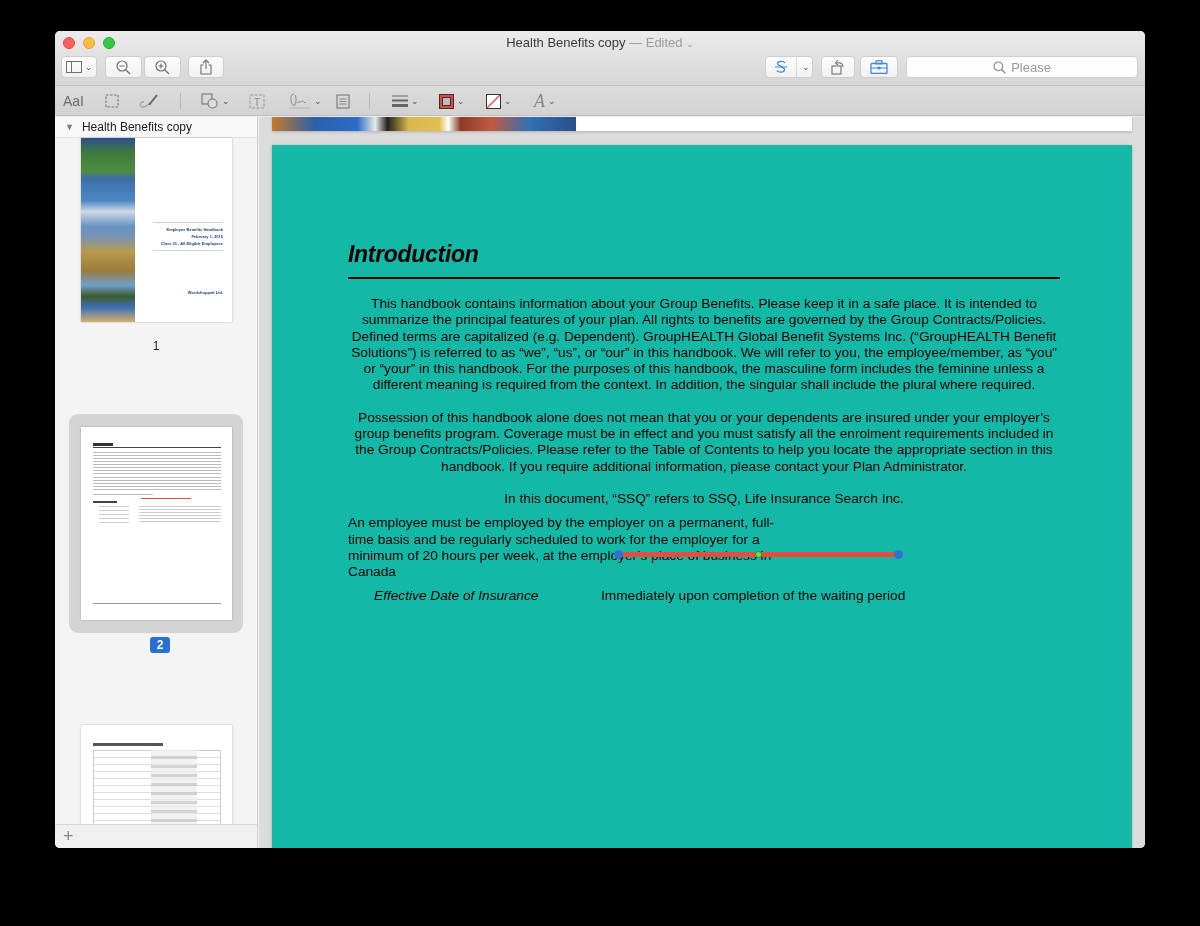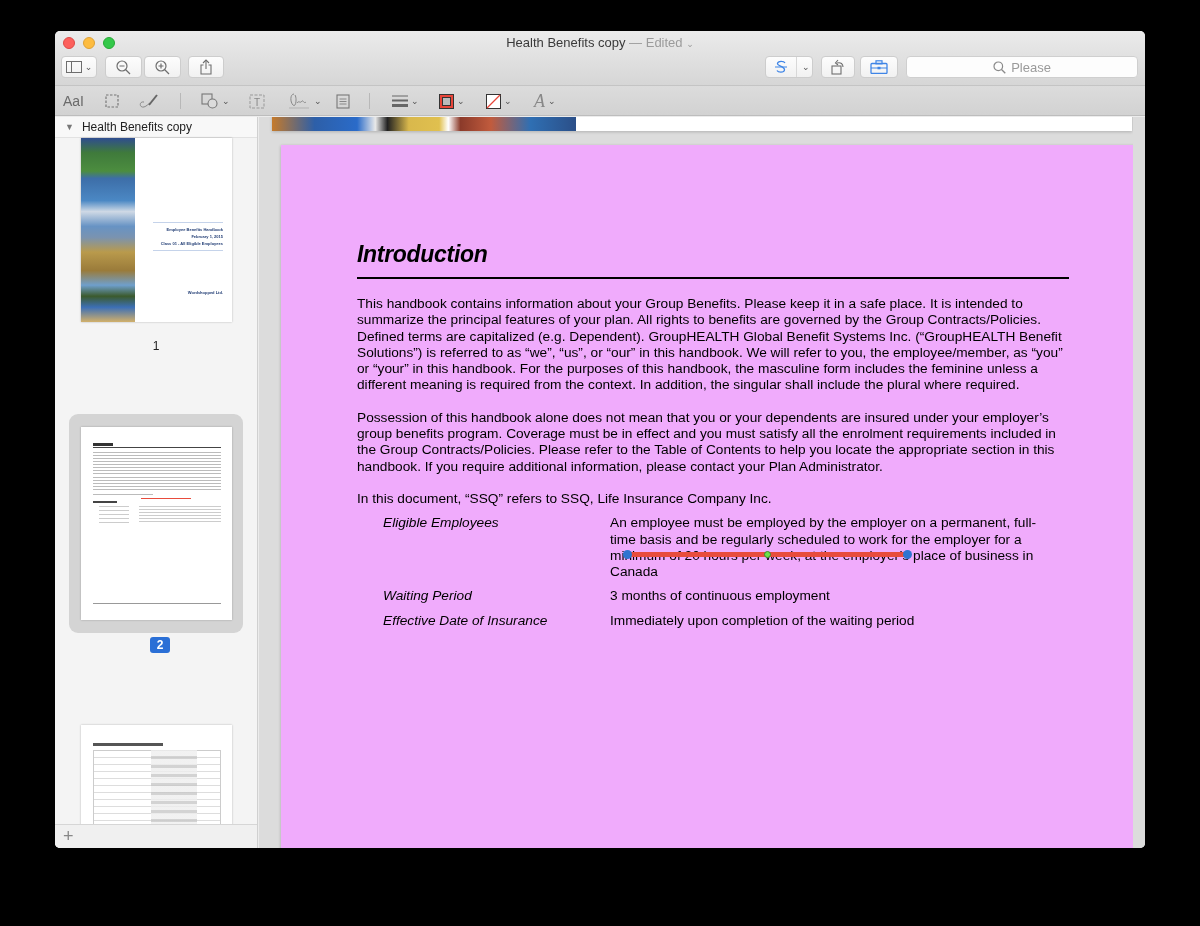--- a/index.html
+++ b/index.html
@@ -24,25 +24,25 @@
   .sb-tri { font-size: 9px; color: #777; }
   .thumb { position: absolute; background: #fff; box-shadow: 0 0 2px rgba(0,0,0,0.25); overflow: hidden; }
   .pagenum { position: absolute; font-size: 12px; color: #222; text-align: center; width: 20px; }
   .pagenum.sel { background: #2a6fd6; color: #fff; border-radius: 3px; height: 16px; line-height: 16px; font-weight: bold; }
   .sel-frame { position: absolute; left: 14px; top: 297px; width: 174px; height: 219px; background: #d4d4d4; border-radius: 9px; }
   .sb-bottom { position: absolute; left: 0; bottom: 0; width: 100%; height: 24px; background: #f0f0f0; border-top: 1px solid #d6d6d6; }
   .plus { position: absolute; left: 8px; top: 1px; font-size: 18px; color: #888; }
   .content { position: absolute; left: 204px; top: 86px; width: 886px; height: 731px; background: #dcdcdc; overflow: hidden; }
   .prev-page { position: absolute; left: 13px; top: -20px; width: 860px; height: 34px; background: #fff; box-shadow: 0 1px 3px rgba(0,0,0,0.2); }
   .prev-img { position: absolute; left: 0; top: 0; width: 304px; height: 34px; background: linear-gradient(90deg, #c57a2b 0%, #2d5fa8 14%, #2a6bc9 28%, #e9e9e9 34%, #222 38%, #d9b84c 45%, #e0c04f 55%, #fff 58%, #8b3a2a 62%, #c15b3d 72%, #2f6fb3 85%, #2b4f88 100%); }
-  .page { position: absolute; left: 22px; top: 28px; width: 860px; height: 720px; background: #f0abfc; box-shadow: 0 1px 3px rgba(0,0,0,0.25); }
+  .page { position: absolute; left: 13px; top: 28px; width: 860px; height: 720px; background: #14b8a6; box-shadow: 0 1px 3px rgba(0,0,0,0.25); }
   .vscroll { position: absolute; right: 0; top: 0; width: 12px; height: 100%; background: #dcdcdc; }
   .doc { position: absolute; left: 76px; top: 101px; width: 712px; color: #000; font-size: 13.7px; line-height: 16.3px; }
   .h1 { font-size: 23px; font-weight: bold; font-style: italic; letter-spacing: -0.3px; padding-bottom: 3px; border-bottom: 2px solid #000; height: 33px; }
-  .para { margin-top: 17px; }
+  .para { margin-top: 17px; text-align: center; }
   .para + .para { margin-top: 16px; }
   .h2 { font-size: 18px; font-weight: bold; margin-top: 20px; letter-spacing: -0.3px; }
   .elig { margin-top: 8px; }
   .erow { display: flex; margin-bottom: 8px; }
   .ekey { width: 253px; padding-left: 26px; font-style: italic; }
   .eval { width: 440px; }
   .redline { position: absolute; left: 346px; top: 405px; width: 281px; height: 8px; }
   .redline .bar { position: absolute; left: 0; top: 2px; width: 100%; height: 5px; background: #e84c3d; }
   .handle { position: absolute; top: 0; width: 9px; height: 9px; border-radius: 50%; background: #2f74d0; }
   .midh { position: absolute; top: 1px; left: 137px; width: 7px; height: 7px; border-radius: 50%; background: #6be04a; border: 1px solid #3a8a2a; }
@@ -247,29 +247,24 @@
   <div class="content">
     <div class="prev-page">
       <div class="prev-img"></div>
     </div>
 
     <div class="page">
       <div class="doc">
         <div class="h1">Introduction</div>
         <p class="para">This handbook contains information about your Group Benefits.  Please keep it in a safe place.  It is intended to summarize the principal features of your plan.  All rights to benefits are governed by the Group Contracts/Policies. Defined terms are capitalized (e.g. Dependent).  GroupHEALTH Global Benefit Systems Inc. (“GroupHEALTH Benefit Solutions”) is referred to as “we”, “us”, or “our” in this handbook.  We will refer to you, the employee/member, as “you” or “your” in this handbook.  For the purposes of this handbook, the masculine form includes the feminine unless a different meaning is required from the context.  In addition, the singular shall include the plural where required.</p>
         <p class="para">Possession of this handbook alone does not mean that you or your dependents are insured under your employer’s group benefits program.  Coverage must be in effect and you must satisfy all the enrolment requirements included in the Group Contracts/Policies.  Please refer to the Table of Contents to help you locate the appropriate section in this handbook.  If you require additional information, please contact your Plan Administrator.</p>
-        <p class="para">In this document, “SSQ” refers to SSQ, Life Insurance Company Inc.</p>
+        <p class="para">In this document, “SSQ” refers to SSQ, Life Insurance Search Inc.</p>
         <div class="elig">
           <div class="erow">
-            <div class="ekey">Eligible Employees</div>
             <div class="eval">An employee must be employed by the employer on a permanent, full-time basis and be regularly scheduled to work for the employer for a minimum of 20 hours per week, at the employer’s place of business in Canada</div>
-          </div>
-          <div class="erow">
-            <div class="ekey">Waiting Period</div>
-            <div class="eval">3 months of continuous employment</div>
           </div>
           <div class="erow">
             <div class="ekey">Effective Date of Insurance</div>
             <div class="eval">Immediately upon completion of the waiting period</div>
           </div>
         </div>
       </div>
 
       <div class="redline">
         <div class="bar"></div>

